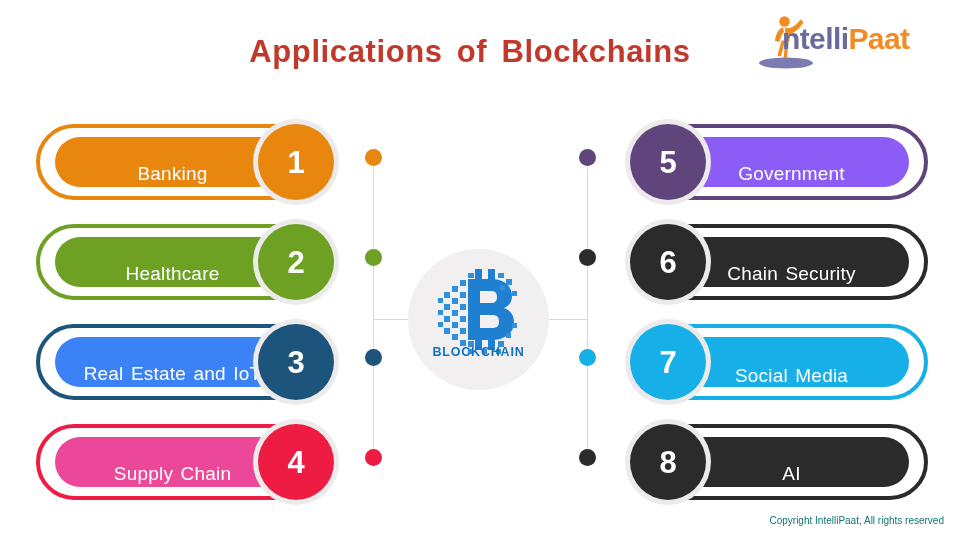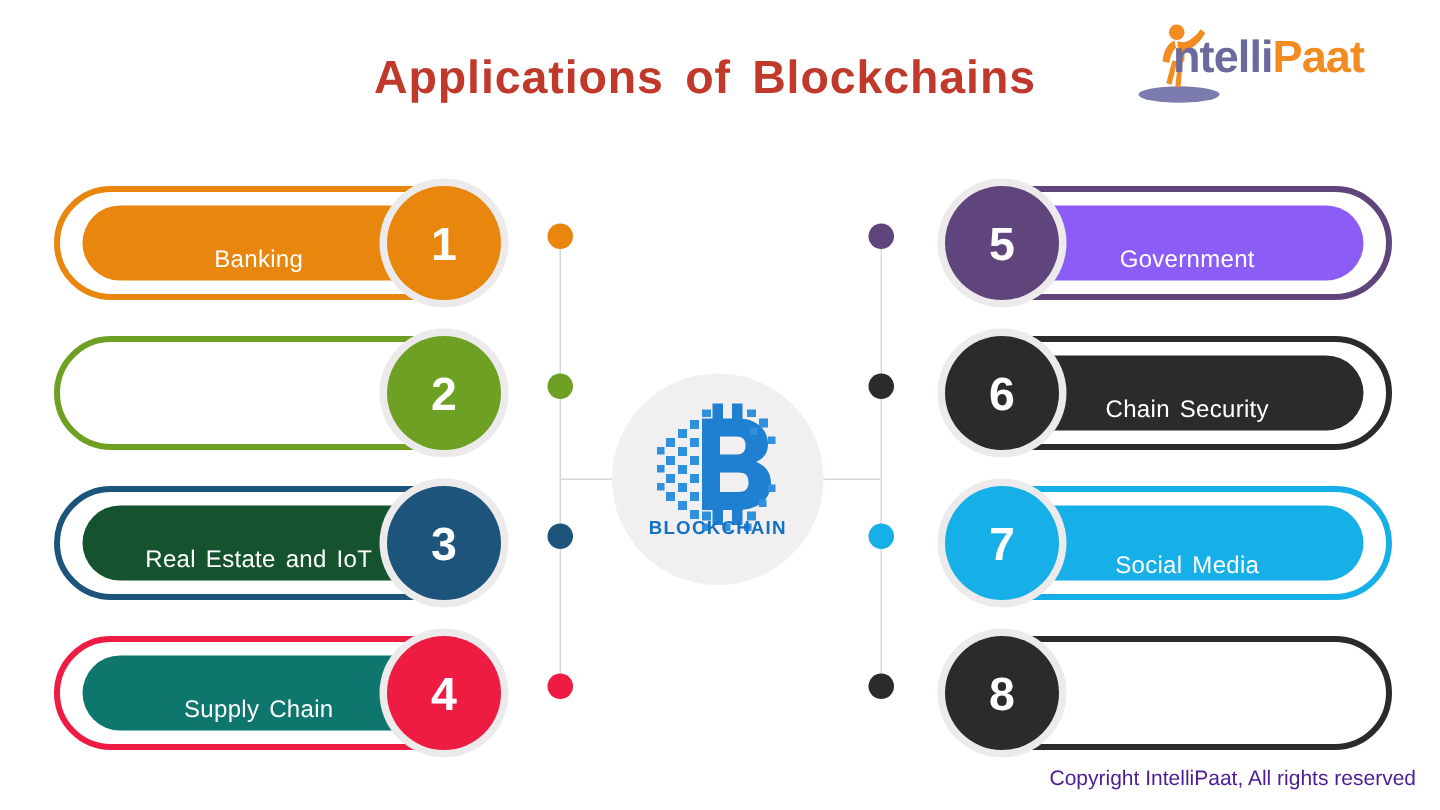--- a/index.html
+++ b/index.html
@@ -116,21 +116,21 @@
     position: absolute;
     top: 13px;
     height: 50px;
     border-radius: 25px;
     background: #000;
     display: flex;
     align-items: center;
     justify-content: center;
   }
   .bar-label {
-    font-size: 16px;
+    font-size: 19px;
     color: #ffffff;
     white-space: nowrap;
     letter-spacing: 0.2px;
     word-spacing: 2px;
     margin-top: 24px;
   }
   .badge {
     position: absolute;
     top: 0;
     width: 76px;
@@ -154,22 +154,22 @@
   .row-left .badge { right: -8px; }
   
   .row-right .bar  { left: 36px; right: 19px; }
   .row-right .badge { left: -8px; }
 
   
   #copyright {
     position: absolute;
     right: 16px;
     bottom: 14px;
-    font-size: 14px;
-    color: #4c1d95;
+    font-size: 10px;
+    color: #0f766e;
     white-space: nowrap;
   }
 </style>
 </head>
 <body>
 
 <div id="stage">
 
   <div id="brand-logo">
     <svg width="60" height="62" viewBox="0 0 60 62">
@@ -258,36 +258,39 @@
         <div class="ring" style="border-color: rgb(232, 134, 13);"></div>
         <div class="bar" style="background: rgb(232, 134, 13);">
           <span class="bar-label">Banking</span>
         </div>
         <div class="badge" style="background: rgb(232, 134, 13);">
           <span class="badge-num">1</span>
         </div>
       </div>
       <div class="row row-left" style="top: 224px; left: 36px; width: 290px;">
         <div class="ring" style="border-color: rgb(109, 160, 35);"></div>
+        <div class="bar" style="background: rgb(109, 160, 35);">
+          <span class="bar-label">Healthcare</span>
+        </div>
         <div class="badge" style="background: rgb(109, 160, 35);">
           <span class="badge-num">2</span>
         </div>
       </div>
       <div class="row row-left" style="top: 324px; left: 36px; width: 290px;">
         <div class="ring" style="border-color: rgb(28, 84, 124);"></div>
-        <div class="bar" style="background: #14532d; justify-content: center;">
+        <div class="bar" style="background: #3b82f6; justify-content: center;">
           <span class="bar-label">Real Estate and  IoT</span>
         </div>
         <div class="badge" style="background: rgb(28, 84, 124);">
           <span class="badge-num">3</span>
         </div>
       </div>
       <div class="row row-left" style="top: 424px; left: 36px; width: 290px;">
         <div class="ring" style="border-color: rgb(238, 27, 67);"></div>
-        <div class="bar" style="background: #0f766e;">
+        <div class="bar" style="background: #ec4899;">
           <span class="bar-label">Supply  Chain</span>
         </div>
         <div class="badge" style="background: rgb(238, 27, 67);">
           <span class="badge-num">4</span>
         </div>
       </div>
       <div class="row row-right" style="top: 124px; left: 638px; width: 290px;">
         <div class="ring" style="border-color: rgb(96, 69, 125);"></div>
         <div class="bar" style="background: #8b5cf6;">
           <span class="bar-label">Government</span>
@@ -309,20 +312,23 @@
         <div class="ring" style="border-color: rgb(22, 175, 232);"></div>
         <div class="bar" style="background: rgb(22, 175, 232); align-items: flex-end;">
           <span class="bar-label">Social Media</span>
         </div>
         <div class="badge" style="background: rgb(22, 175, 232);">
           <span class="badge-num">7</span>
         </div>
       </div>
       <div class="row row-right" style="top: 424px; left: 638px; width: 290px;">
         <div class="ring" style="border-color: rgb(43, 43, 43);"></div>
+        <div class="bar" style="background: rgb(43, 43, 43);">
+          <span class="bar-label">AI</span>
+        </div>
         <div class="badge" style="background: rgb(43, 43, 43);">
           <span class="badge-num">8</span>
         </div>
       </div>
     </div>
 
   <div id="copyright">Copyright IntelliPaat, All rights reserved</div>
 
 </div>
 

